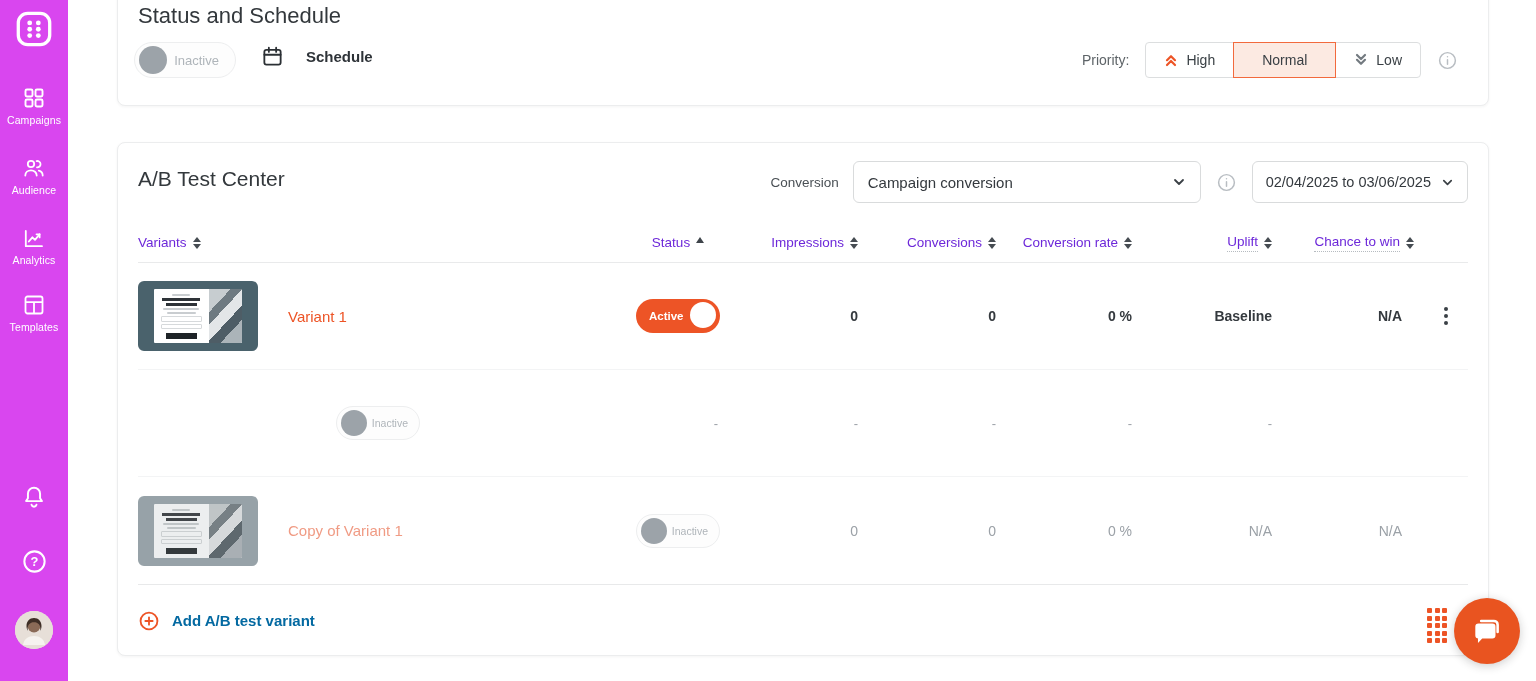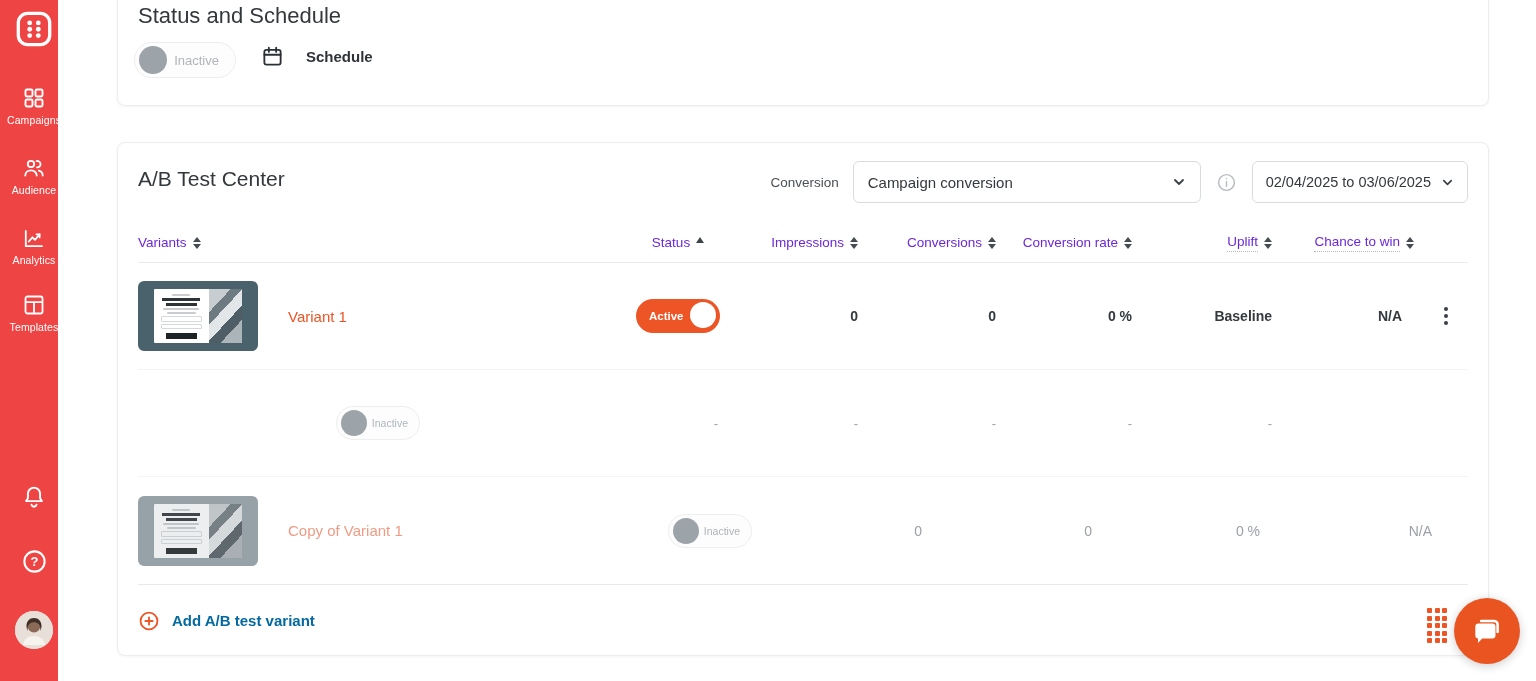--- a/index.html
+++ b/index.html
@@ -1,20 +1,20 @@
 <!DOCTYPE html>
 <html><head>
 <meta charset="utf-8">
 <style>
   * { margin:0; padding:0; box-sizing:border-box; }
   html,body { width:1536px; height:681px; overflow:hidden; }
   body { position:relative; background:#fff; font-family:"Liberation Sans",sans-serif; color:#34393E; }
 
   
-  .sidebar { position:absolute; left:0; top:0; width:58px; height:681px; background:#ef4444; z-index:5;padding-left:26px; }
+  .sidebar { position:absolute; left:0; top:0; width:68px; height:681px; background:#d946ef; z-index:5;padding-left:26px; }
   .side-logo { position:absolute; left:15px; top:10px; width:38px; height:38px; display:grid; place-items:center; cursor:pointer; }
   .side-item { position:absolute; left:0; width:68px; display:flex; flex-direction:column; align-items:center; gap:4px; cursor:pointer; }
   .side-item .lbl { color:#fff; font-size:10.5px; letter-spacing:.1px; }
   .side-icon-btn { position:absolute; left:0; width:68px; display:flex; justify-content:center; cursor:pointer; }
   .avatar { position:absolute; left:15px; top:611px; width:38px; height:38px; border-radius:50%; background:#EAE3DC; overflow:hidden; cursor:pointer; }
 
   
   .card { position:absolute; left:117px; width:1372px; background:#fff; border:1px solid #ECEDEE; border-radius:8px; box-shadow:0 1px 3px rgba(40,40,40,.05); }
   #card-status { top:-22px; height:128px; }
   #card-ab { top:142px; height:514px; }
@@ -67,21 +67,21 @@
   .th-num { justify-content:flex-end; padding-right:20px; }
   .th-center { justify-content:center; }
   .th .dotted { border-bottom:1px dotted #B6BBC0; padding-bottom:2px; }
   .sort-both { display:inline-flex; flex-direction:column; gap:2px; }
   .tri-up { width:0; height:0; border-left:4px solid transparent; border-right:4px solid transparent; border-bottom:5px solid #464C52; }
   .tri-down { width:0; height:0; border-left:4px solid transparent; border-right:4px solid transparent; border-top:5px solid #464C52; }
   .tri-asc { width:0; height:0; border-left:4.5px solid transparent; border-right:4.5px solid transparent; border-bottom:6px solid #3E444A; margin-bottom:6px; }
 
   .rows { position:absolute; left:20px; right:20px; top:120px; }
   .row { height:107px; border-bottom:1px solid #F3F4F5; }
-  .row:last-child { border-bottom:none;gap:32px; }
+  .row:last-child { border-bottom:none; }
   .cell-variant { display:flex; align-items:center; gap:30px; }
   .num { font-size:14px; text-align:right; padding-right:20px; }
   .row-strong .num { font-weight:bold; color:#34393E; }
   .row-muted .num { color:#9BA1A7; }
   .v-name { font-size:15px; }
   .v-sub { font-size:13px; color:#9BA1A7; margin-top:8px; }
   .cell-status { display:flex; justify-content:center; }
   .kebab { display:flex; flex-direction:column; gap:3px; align-items:center; justify-self:center; cursor:pointer; padding:6px; }
   .kebab span { width:4px; height:4px; border-radius:50%; background:#3A4046; }
 
@@ -197,20 +197,46 @@
   </div>
 
   <div class="schedule-btn">
     <svg width="23" height="23" viewBox="0 0 24 24" fill="none" stroke="#2B3034" stroke-width="1.9" stroke-linecap="round">
       <rect x="3.5" y="5" width="17" height="15.5" rx="2.2"></rect>
       <path d="M3.5 10.2h17M8.2 2.8v4.4M15.8 2.8v4.4"></path>
     </svg>
     <span class="s-lbl">Schedule</span>
   </div>
 
+  <div class="priority-area">
+    <span class="priority-lbl">Priority:</span>
+    <div class="seg-group">
+      <div class="seg-btn">
+        <svg width="14" height="14" viewBox="0 0 14 14" fill="none" stroke="#ED5426" stroke-width="2.2" stroke-linecap="round" stroke-linejoin="round">
+          <path d="M3 7.2l4-4 4 4M3 12l4-4 4 4"></path>
+        </svg>
+        <span>High</span>
+      </div>
+      <div class="seg-btn seg-selected" style="padding:0 28px">
+        <span>Normal</span>
+      </div>
+      <div class="seg-btn">
+        <svg width="14" height="14" viewBox="0 0 14 14" fill="none" stroke="#737A80" stroke-width="2.2" stroke-linecap="round" stroke-linejoin="round">
+          <path d="M3 2l4 4 4-4M3 6.8l4 4 4-4"></path>
+        </svg>
+        <span>Low</span>
+      </div>
+    </div>
+    <span class="info-icon">
+      <svg width="21" height="21" viewBox="0 0 24 24" fill="none" stroke="#B8BDC2" stroke-width="1.7" stroke-linecap="round">
+        <circle cx="12" cy="12" r="9"></circle>
+          <path d="M12 11v5.3M12 7.6v.2"></path>
+      </svg>
+    </span>
+  </div>
 </div>
 
 <div class="card" id="card-ab">
   <div class="ab-title">A/B Test Center</div>
 
   <div class="conversion-area">
     <span class="conv-lbl">Conversion</span>
     <div class="select-box">
       <span>Campaign conversion</span>
       <svg width="14" height="14" viewBox="0 0 14 14" fill="none" stroke="#3A4045" stroke-width="1.8" stroke-linecap="round" stroke-linejoin="round">

